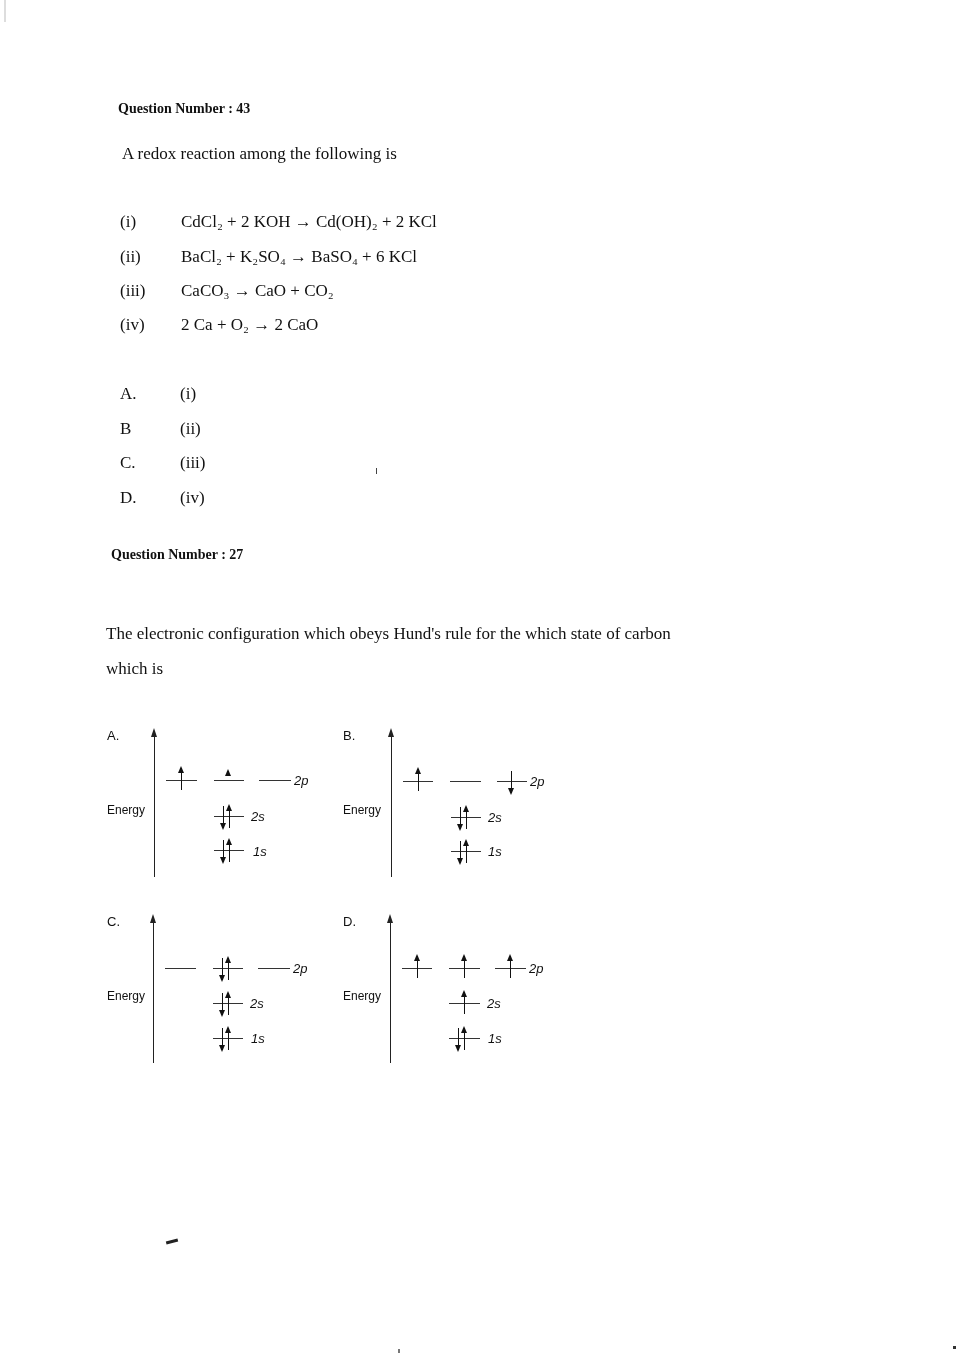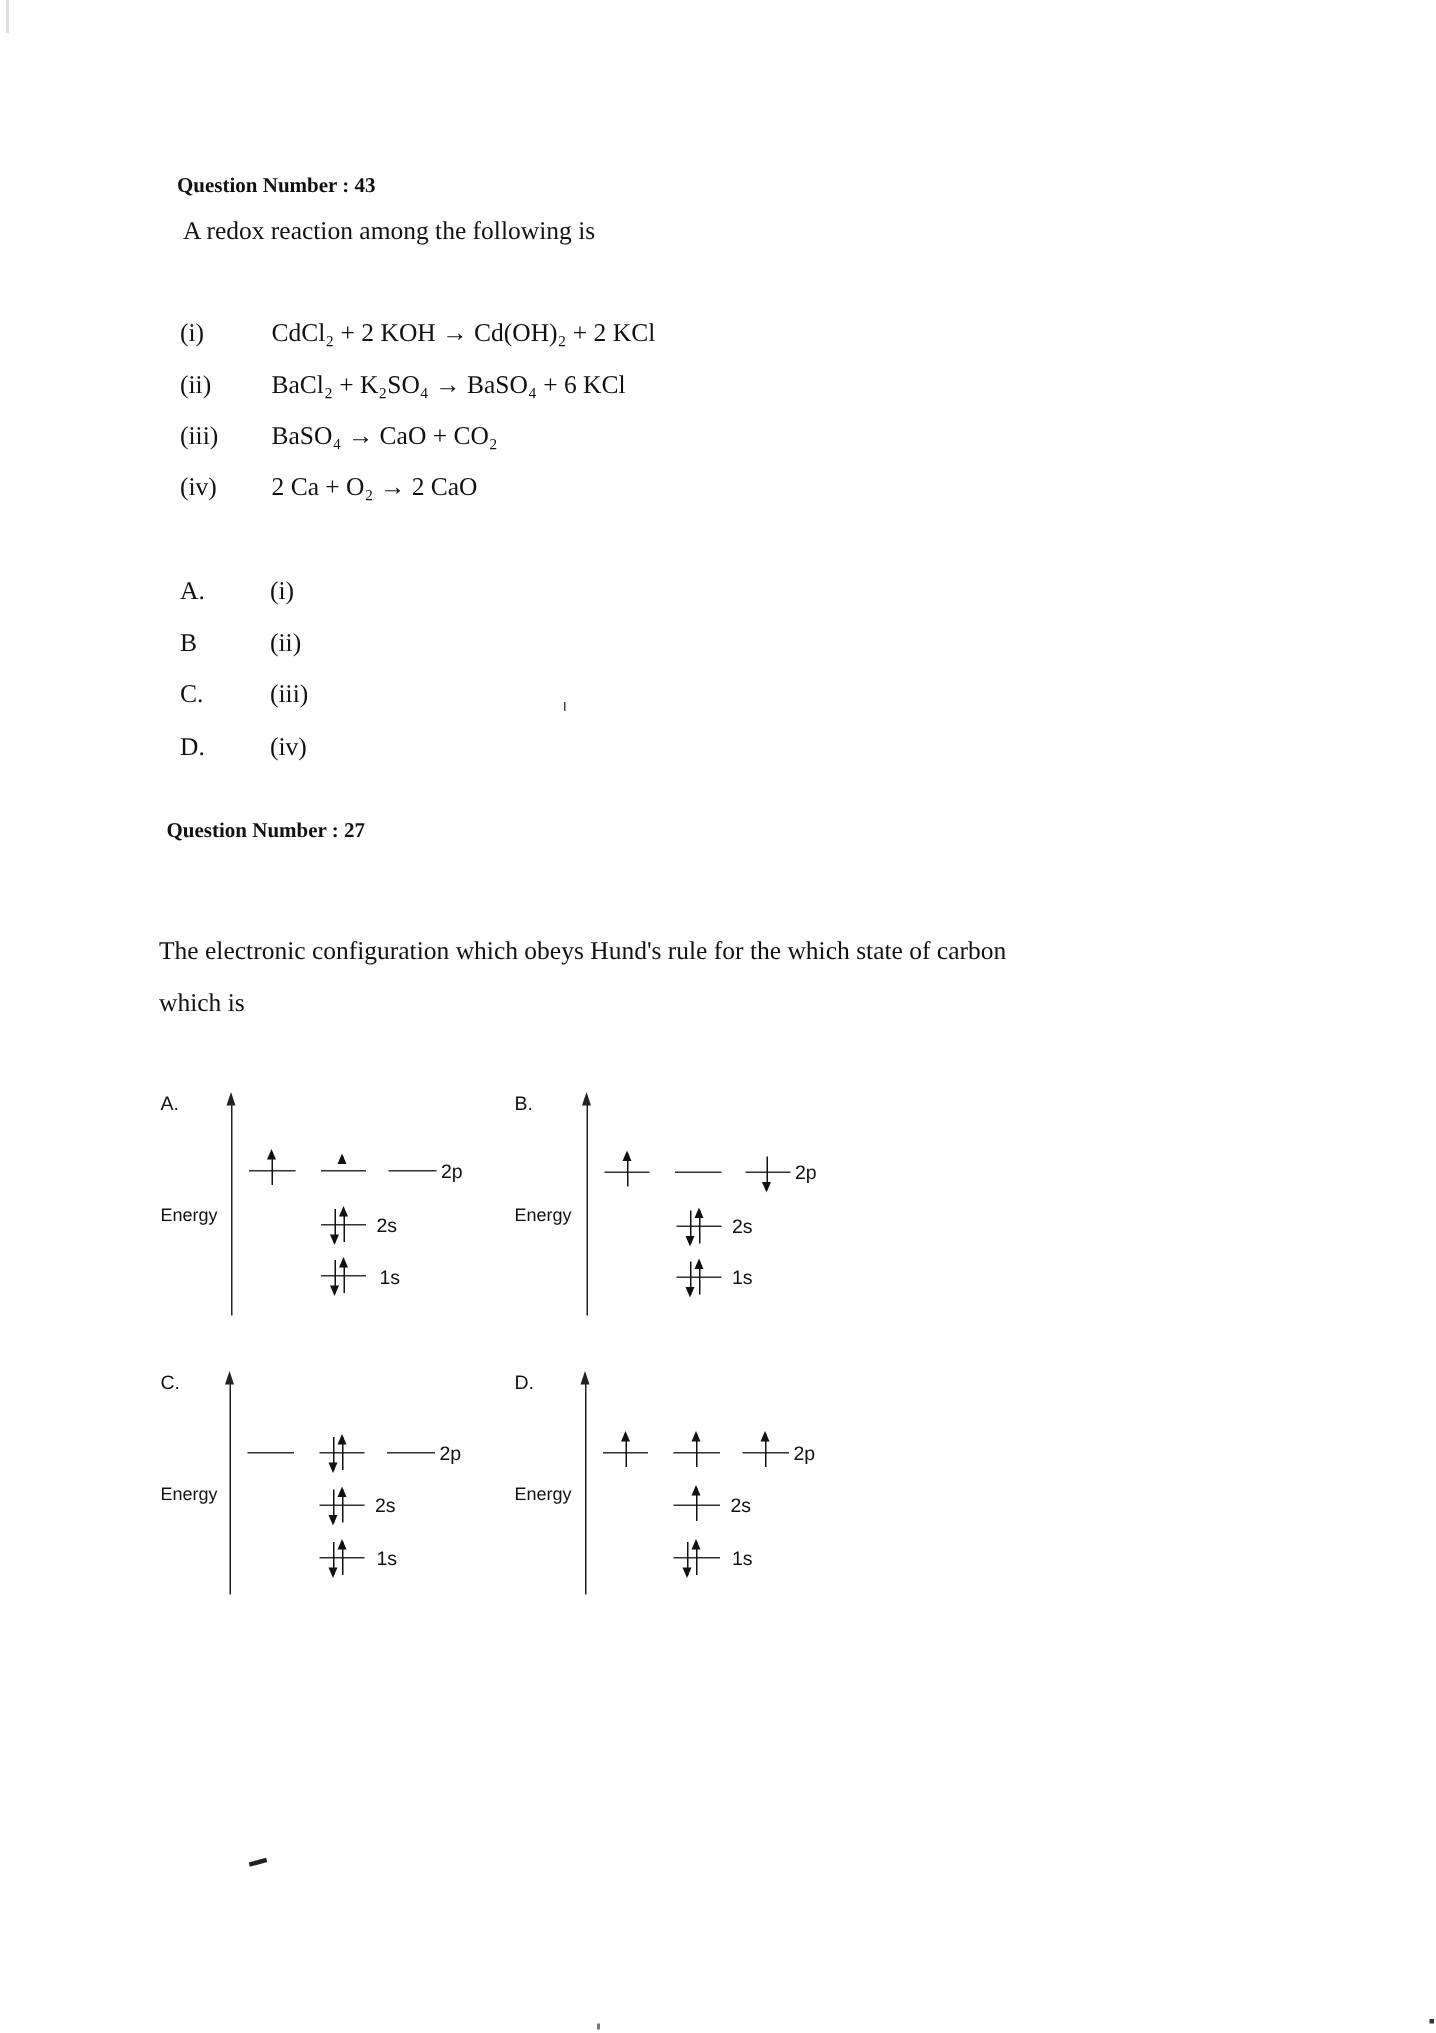--- a/index.html
+++ b/index.html
@@ -9,39 +9,39 @@
   .body-text{font-size:17px;}
   .eq-label{font-size:17px;}
   .eq{font-size:17px;white-space:nowrap;}
   .opt-letter,.opt-val{font-size:17px;}
   .diagram{position:absolute;width:230px;height:160px;}
   .diag-letter{position:absolute;left:0;top:0;font-family:"Liberation Sans","DejaVu Sans",sans-serif;font-size:13px;}
   .axis{position:absolute;width:1px;background:#222;}
   .axis-head{position:absolute;width:0;height:0;border-left:3px solid transparent;border-right:3px solid transparent;border-bottom:9px solid #222;}
   .energy{position:absolute;font-family:"Liberation Sans","DejaVu Sans",sans-serif;font-size:12px;}
   .level{position:absolute;height:1px;background:#333;}
-  .sublabel{position:absolute;font-family:"Liberation Sans","DejaVu Sans",sans-serif;font-size:13px;}
+  .sublabel{position:absolute;font-family:"Liberation Sans","DejaVu Sans",sans-serif;font-size:13px;font-style:italic;}
   .spin{position:absolute;width:1px;background:#111;height:22px;}
   .spin.up::before{content:"";position:absolute;left:-3px;top:-2px;border-left:3.5px solid transparent;border-right:3.5px solid transparent;border-bottom:7px solid #111;}
   .spin.down::after{content:"";position:absolute;left:-3px;bottom:-2px;border-left:3.5px solid transparent;border-right:3.5px solid transparent;border-top:7px solid #111;}
   .speck{position:absolute;background:#444;}
 </style>
 </head>
 <body>
 
-<div class="abs qnum" style="left:118px;top:117px;">Question Number : 43</div>
+<div class="abs qnum" style="left:118px;top:101px;">Question Number : 43</div>
 <div class="abs body-text" style="left:122px;top:144px;">A redox reaction among the following is</div>
 
 <div class="abs" style="left:120px;top:212px;">
   <div class="abs eq-label" style="left:0;top:0;">(i)</div>
   <div class="abs eq" style="left:61px;top:0;">CdCl₂ + 2 KOH → Cd(OH)₂ + 2 KCl</div>
   <div class="abs eq-label" style="left:0;top:35px;">(ii)</div>
   <div class="abs eq" style="left:61px;top:35px;">BaCl₂ + K₂SO₄ → BaSO₄ + 6 KCl</div>
   <div class="abs eq-label" style="left:0;top:69px;">(iii)</div>
-  <div class="abs eq" style="left:61px;top:69px;">BaSO₄ → CaO + CO₂</div>
+  <div class="abs eq" style="left:61px;top:69px;">CaCO₃ → CaO + CO₂</div>
   <div class="abs eq-label" style="left:0;top:103px;">(iv)</div>
   <div class="abs eq" style="left:61px;top:103px;">2 Ca + O₂ → 2 CaO</div>
 </div>
 
 <div class="abs" style="left:120px;top:384px;">
   <div class="abs opt-letter" style="left:0;top:0;">A.</div>
   <div class="abs opt-val" style="left:60px;top:0;">(i)</div>
   <div class="abs opt-letter" style="left:0;top:35px;">B</div>
   <div class="abs opt-val" style="left:60px;top:35px;">(ii)</div>
   <div class="abs opt-letter" style="left:0;top:69px;">C.</div>

